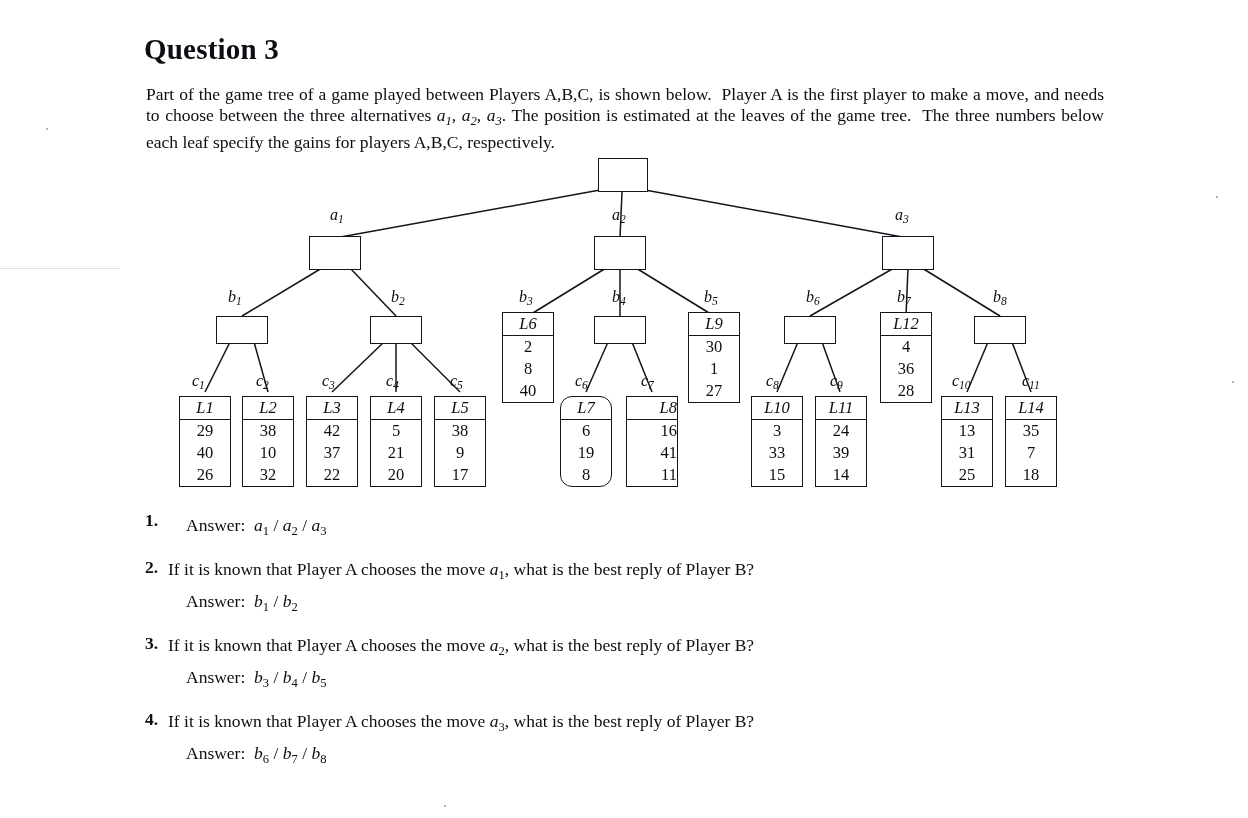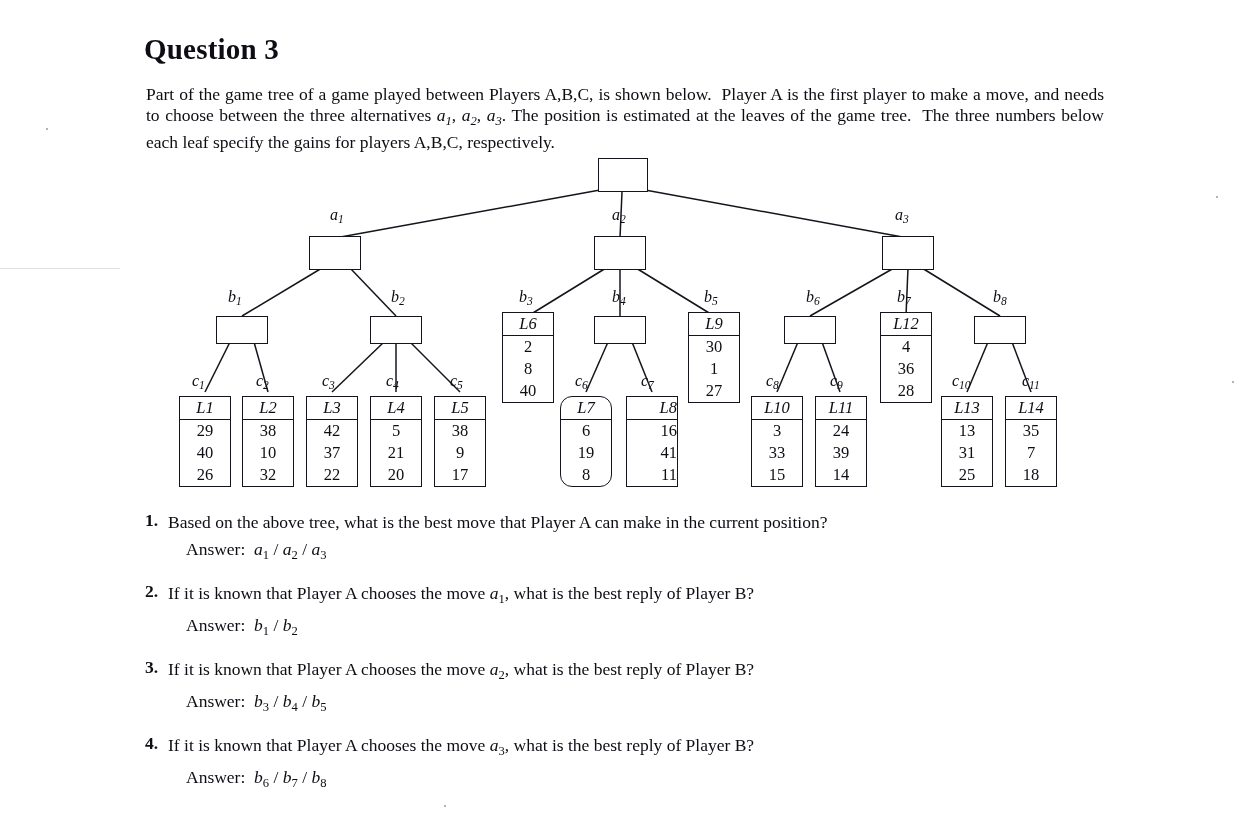--- a/index.html
+++ b/index.html
@@ -310,21 +310,20 @@
       <div class="v">35</div>
       <div class="v">7</div>
       <div class="v">18</div>
     </div>
   </div>
 
   <div id="questions">
 
     <div class="q">
       <div class="num">1.</div>
-      <div class="qtext">Based on the above tree, what is the best move that Player A can make in the current position?</div>
       <div class="ans">
         <span>Answer:</span>
         <span>&nbsp;<span class="ital">a</span><span class="sub">1</span> / <span class="ital">a</span><span class="sub">2</span> / <span class="ital">a</span><span class="sub">3</span></span>
       </div>
     </div>
 
     <div class="q">
       <div class="num">2.</div>
       <div class="qtext">If it is known that Player A chooses the move <span class="ital">a</span><span class="sub">1</span>, what is the best reply of Player B?</div>
       <div class="ans">

